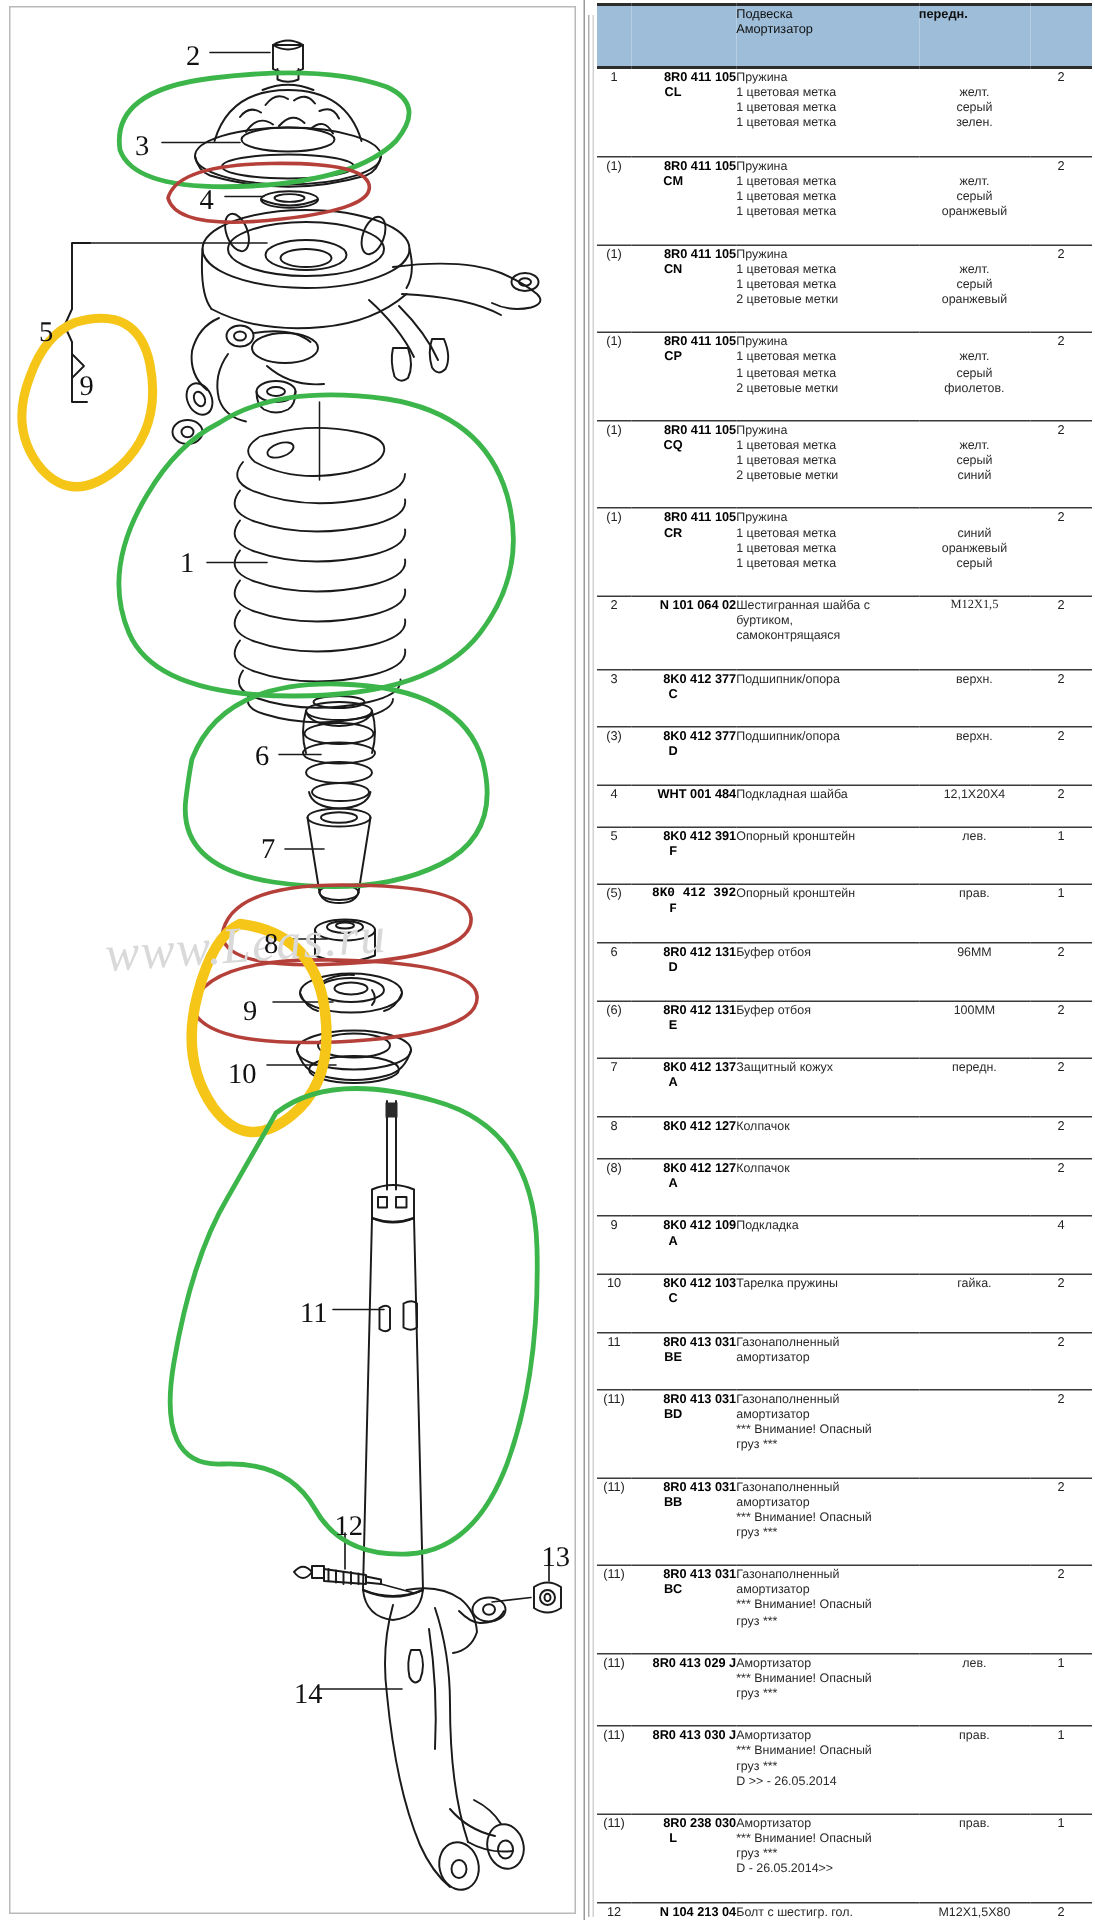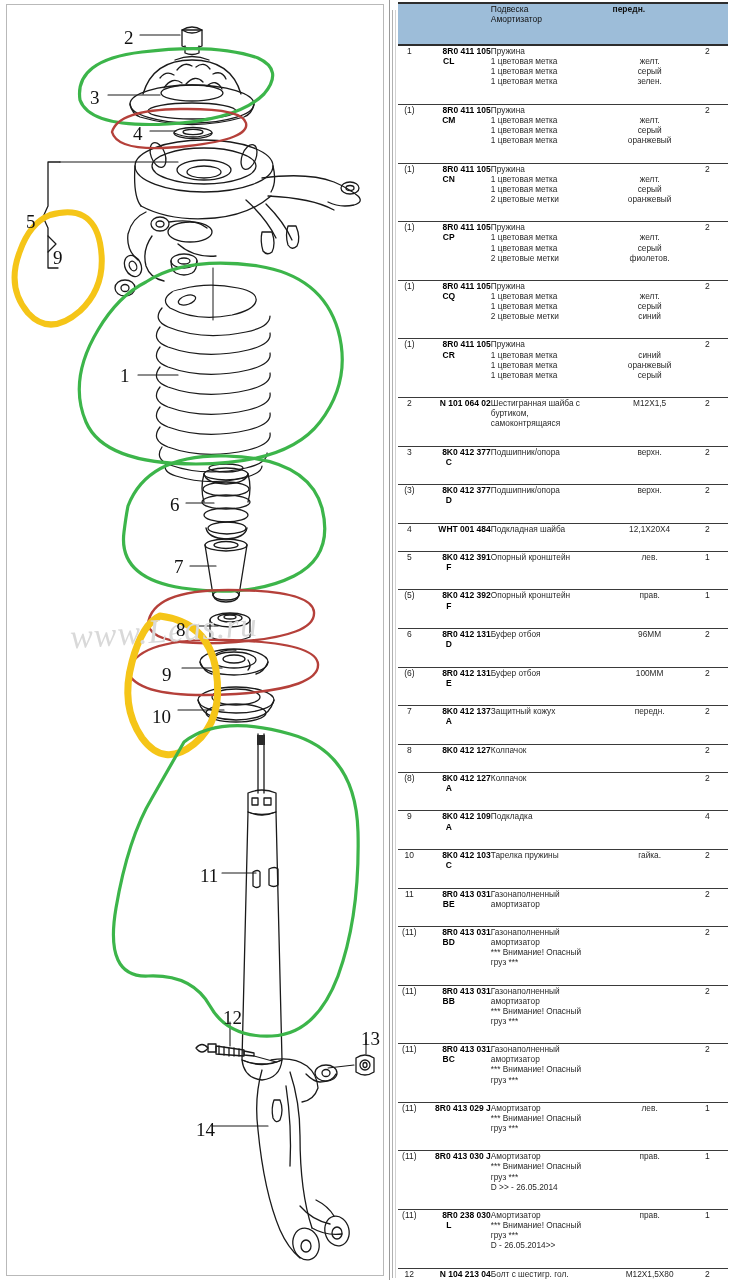--- a/index.html
+++ b/index.html
@@ -408,21 +408,21 @@
               <td class="c-qty" style="height: 57.5972px;">2</td>
             </tr>
             <tr class="row" style="height: 47.4878px;">
               <td class="c-item" style="height: 47.4878px;">2</td>
               <td class="c-part" style="height: 47.4878px;"><span>N 101 064 02</span></td>
               <td class="c-desc" style="height: 47.4878px;">
                 <span class="dline">Шестигранная шайба с</span>
                 <span class="dline">буртиком,</span>
                 <span class="dline">самоконтрящаяся</span>
               </td>
-              <td class="c-spec" style="height: 47.4878px;">
+              <td class="c-spec" style="height: 47.4878px; font-family: Liberation Serif, serif;">
                 <span class="dline">M12X1,5</span>
               </td>
               <td class="c-qty" style="height: 47.4878px;">2</td>
             </tr>
             <tr class="row" style="height: 37.5347px;">
               <td class="c-item" style="height: 37.5347px;">3</td>
               <td class="c-part" style="height: 37.5347px;"><span>8K0 412 377</span><span class="suffix">C</span></td>
               <td class="c-desc" style="height: 37.5347px;">
                 <span class="dline">Подшипник/опора</span>
               </td>
@@ -459,21 +459,21 @@
               <td class="c-desc" style="height: 37.5347px;">
                 <span class="dline">Опорный кронштейн</span>
               </td>
               <td class="c-spec" style="height: 37.5347px;">
                 <span class="dline">лев.</span>
               </td>
               <td class="c-qty" style="height: 37.5347px;">1</td>
             </tr>
             <tr class="row" style="height: 37.5347px;">
               <td class="c-item" style="height: 37.5347px;">(5)</td>
-              <td class="c-part" style="height: 37.5347px;"><span>8K0 412 392</span><span class="suffix">F</span></td>
+              <td class="c-part" style="height: 37.5347px; font-family: Liberation Mono, monospace;"><span>8K0 412 392</span><span class="suffix">F</span></td>
               <td class="c-desc" style="height: 37.5347px;">
                 <span class="dline">Опорный кронштейн</span>
               </td>
               <td class="c-spec" style="height: 37.5347px;">
                 <span class="dline">прав.</span>
               </td>
               <td class="c-qty" style="height: 37.5347px;">1</td>
             </tr>
             <tr class="row" style="height: 37.5347px;">
               <td class="c-item" style="height: 37.5347px;">6</td>

